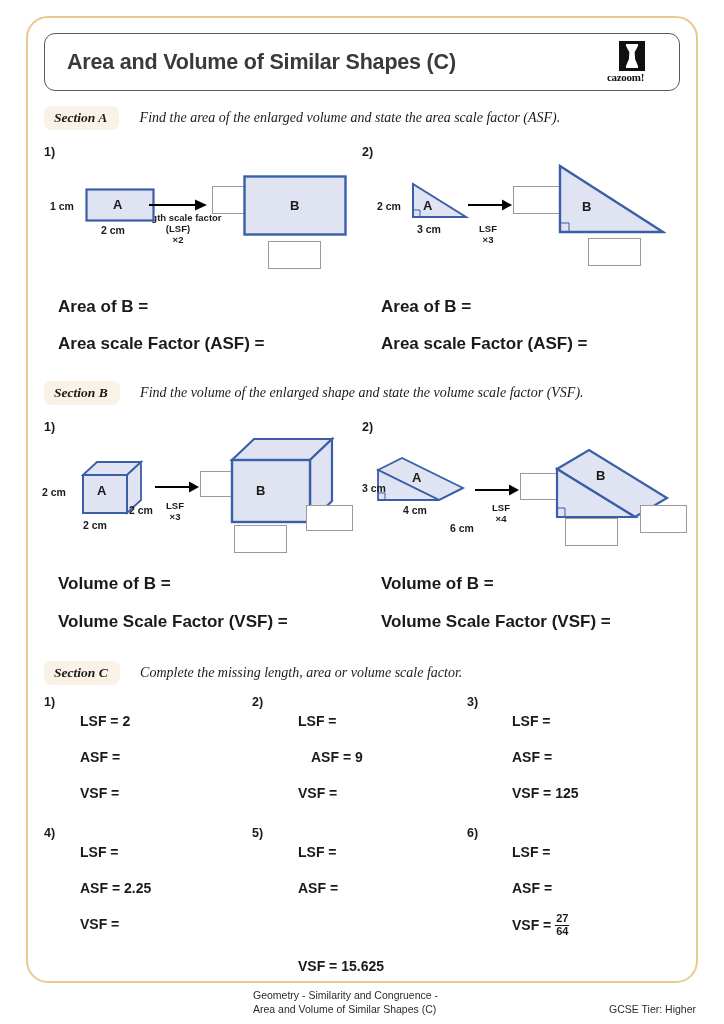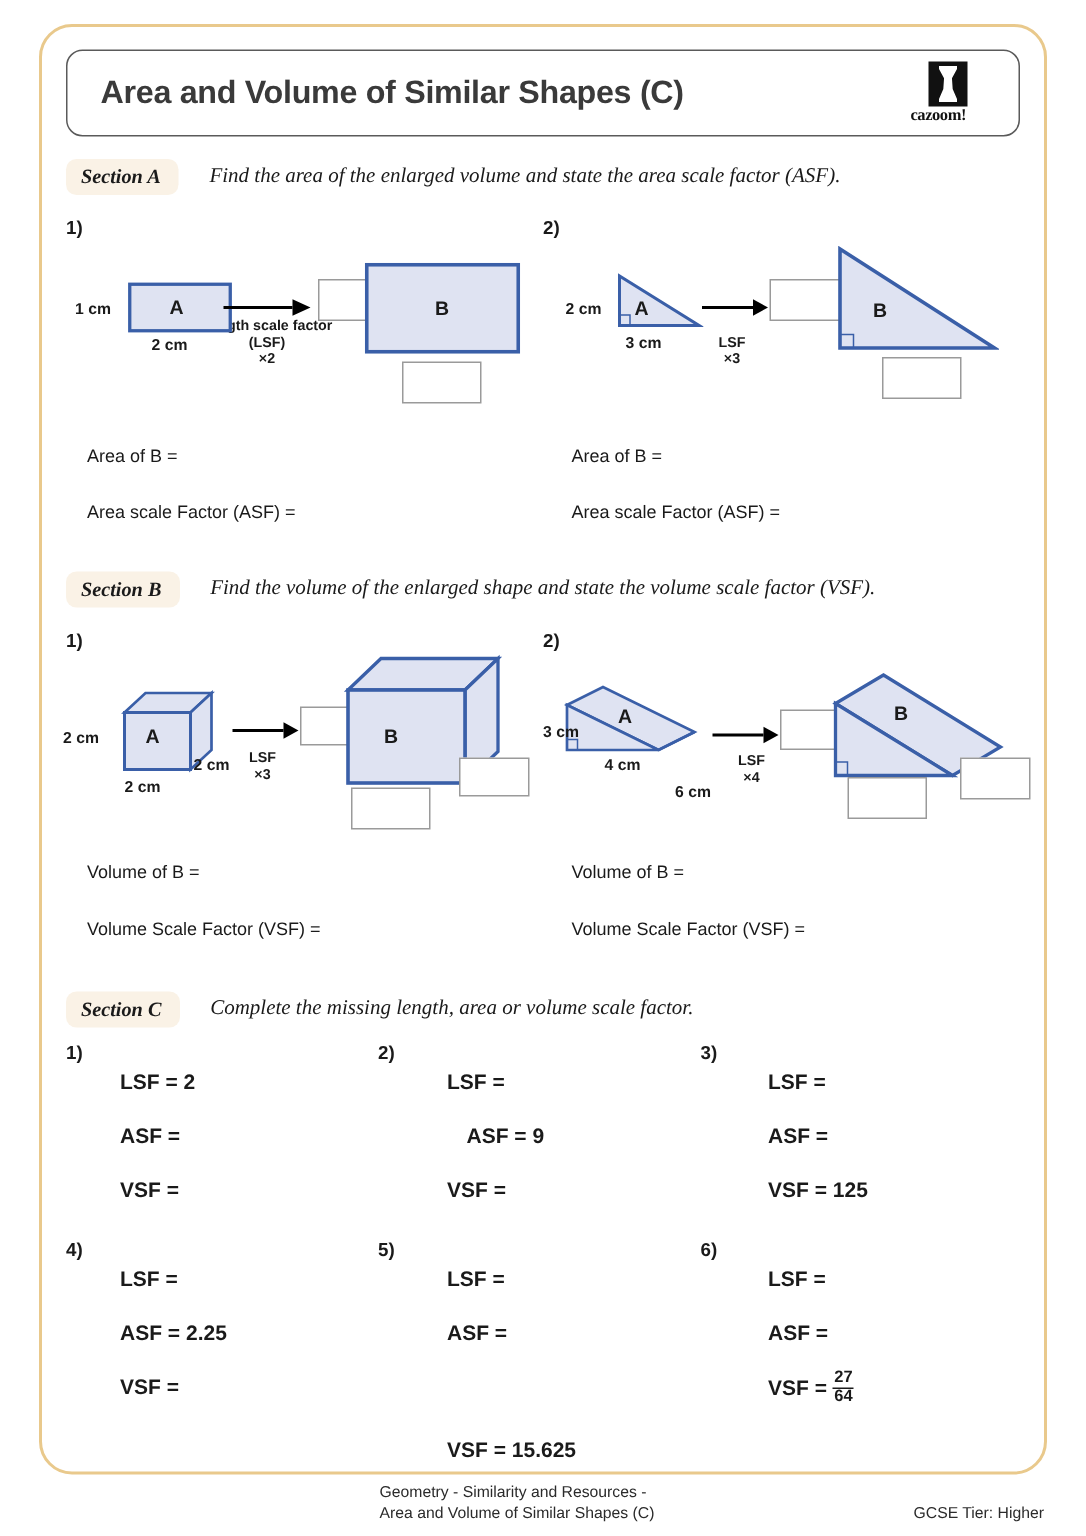--- a/index.html
+++ b/index.html
@@ -116,22 +116,22 @@
   .q-num {
     position: absolute;
     font-size: 12.5px;
     font-weight: bold;
     color: #1a1a1a;
   }
 
   
   .prompt {
     position: absolute;
-    font-size: 12px;
-    font-weight: normal;
+    font-size: 17px;
+    font-weight: bold;
     color: #1a1a1a;
     white-space: nowrap;
     text-align: center;
   }
 
   
   .blank-box {
     position: absolute;
     border: 1px solid #9a9a9a;
     background: #ffffff;
@@ -476,17 +476,17 @@
 <div class="sc-row" style="left:512px; top:914px;">
   <span>VSF  =</span>
   <span class="frac">
     <span class="num">27</span>
     <span class="den">64</span>
   </span>
 </div>
 
 <div id="footer">
   <div id="footer-center">
-    <div>Geometry - Similarity and Resources -</div>
+    <div>Geometry - Similarity and Congruence -</div>
     <div>Area and Volume of Similar Shapes (C)</div>
   </div>
   <div id="footer-right">GCSE Tier: Higher</div>
 </div>
 
 </body></html>

